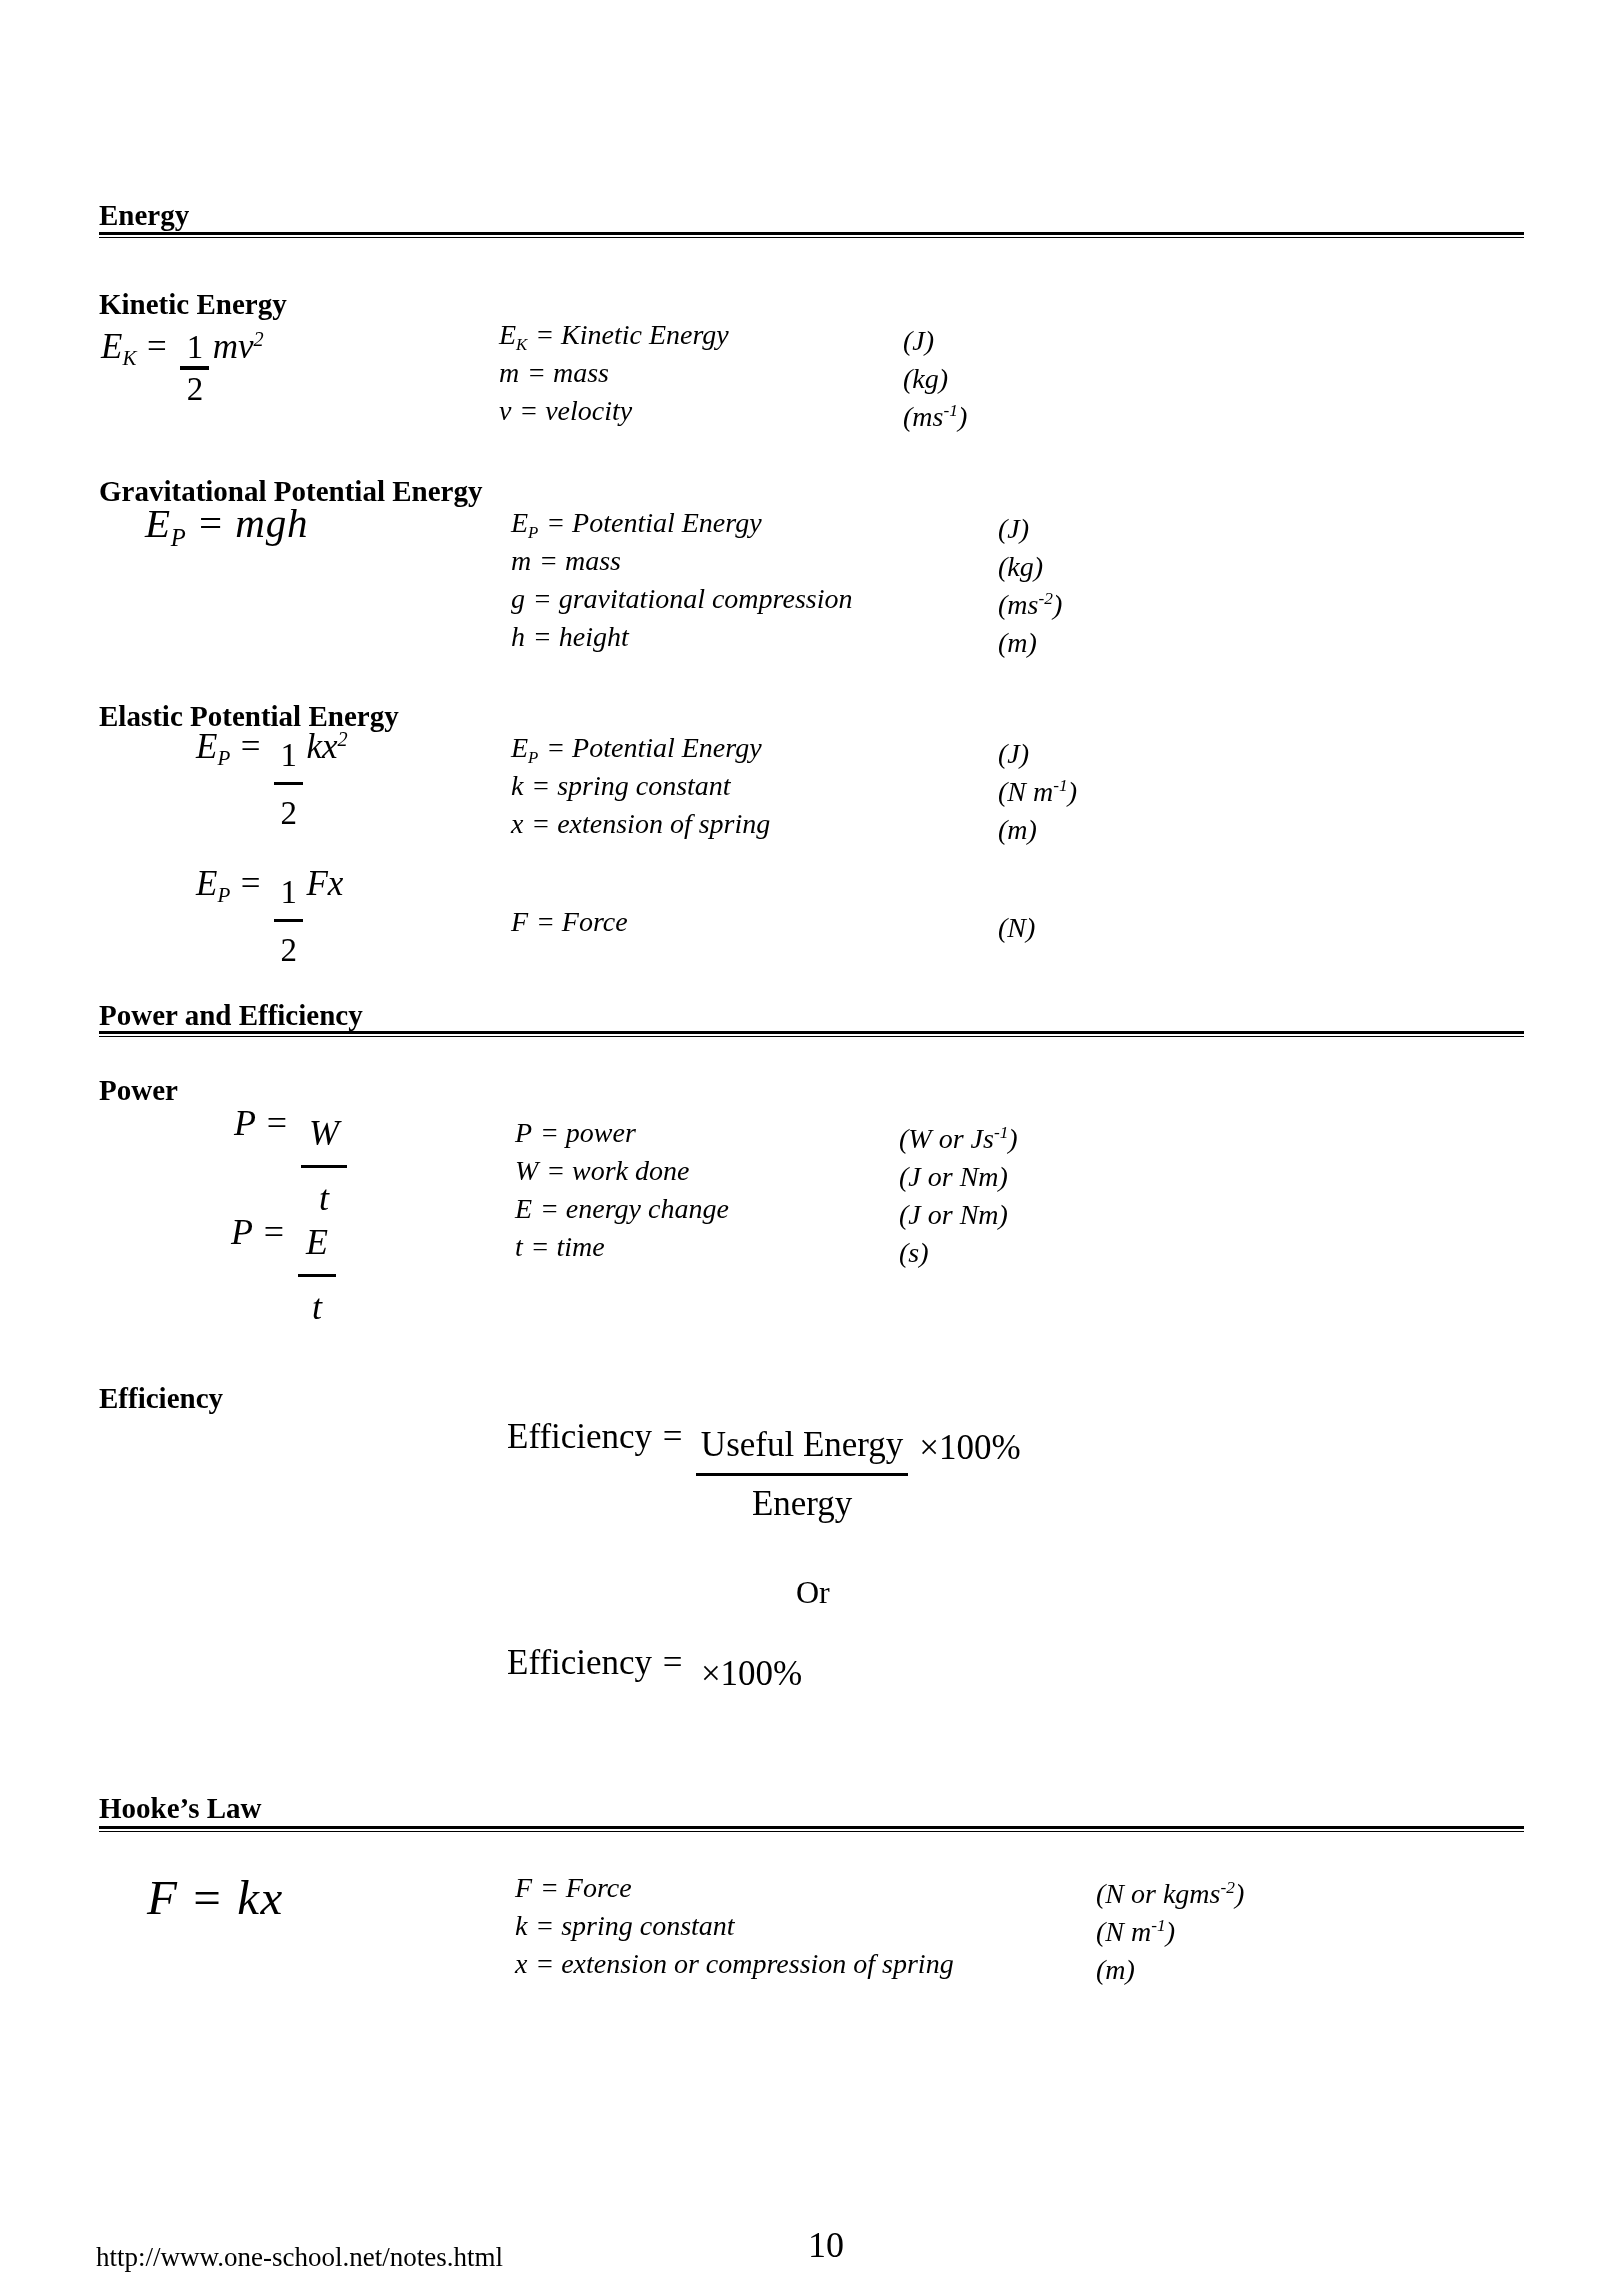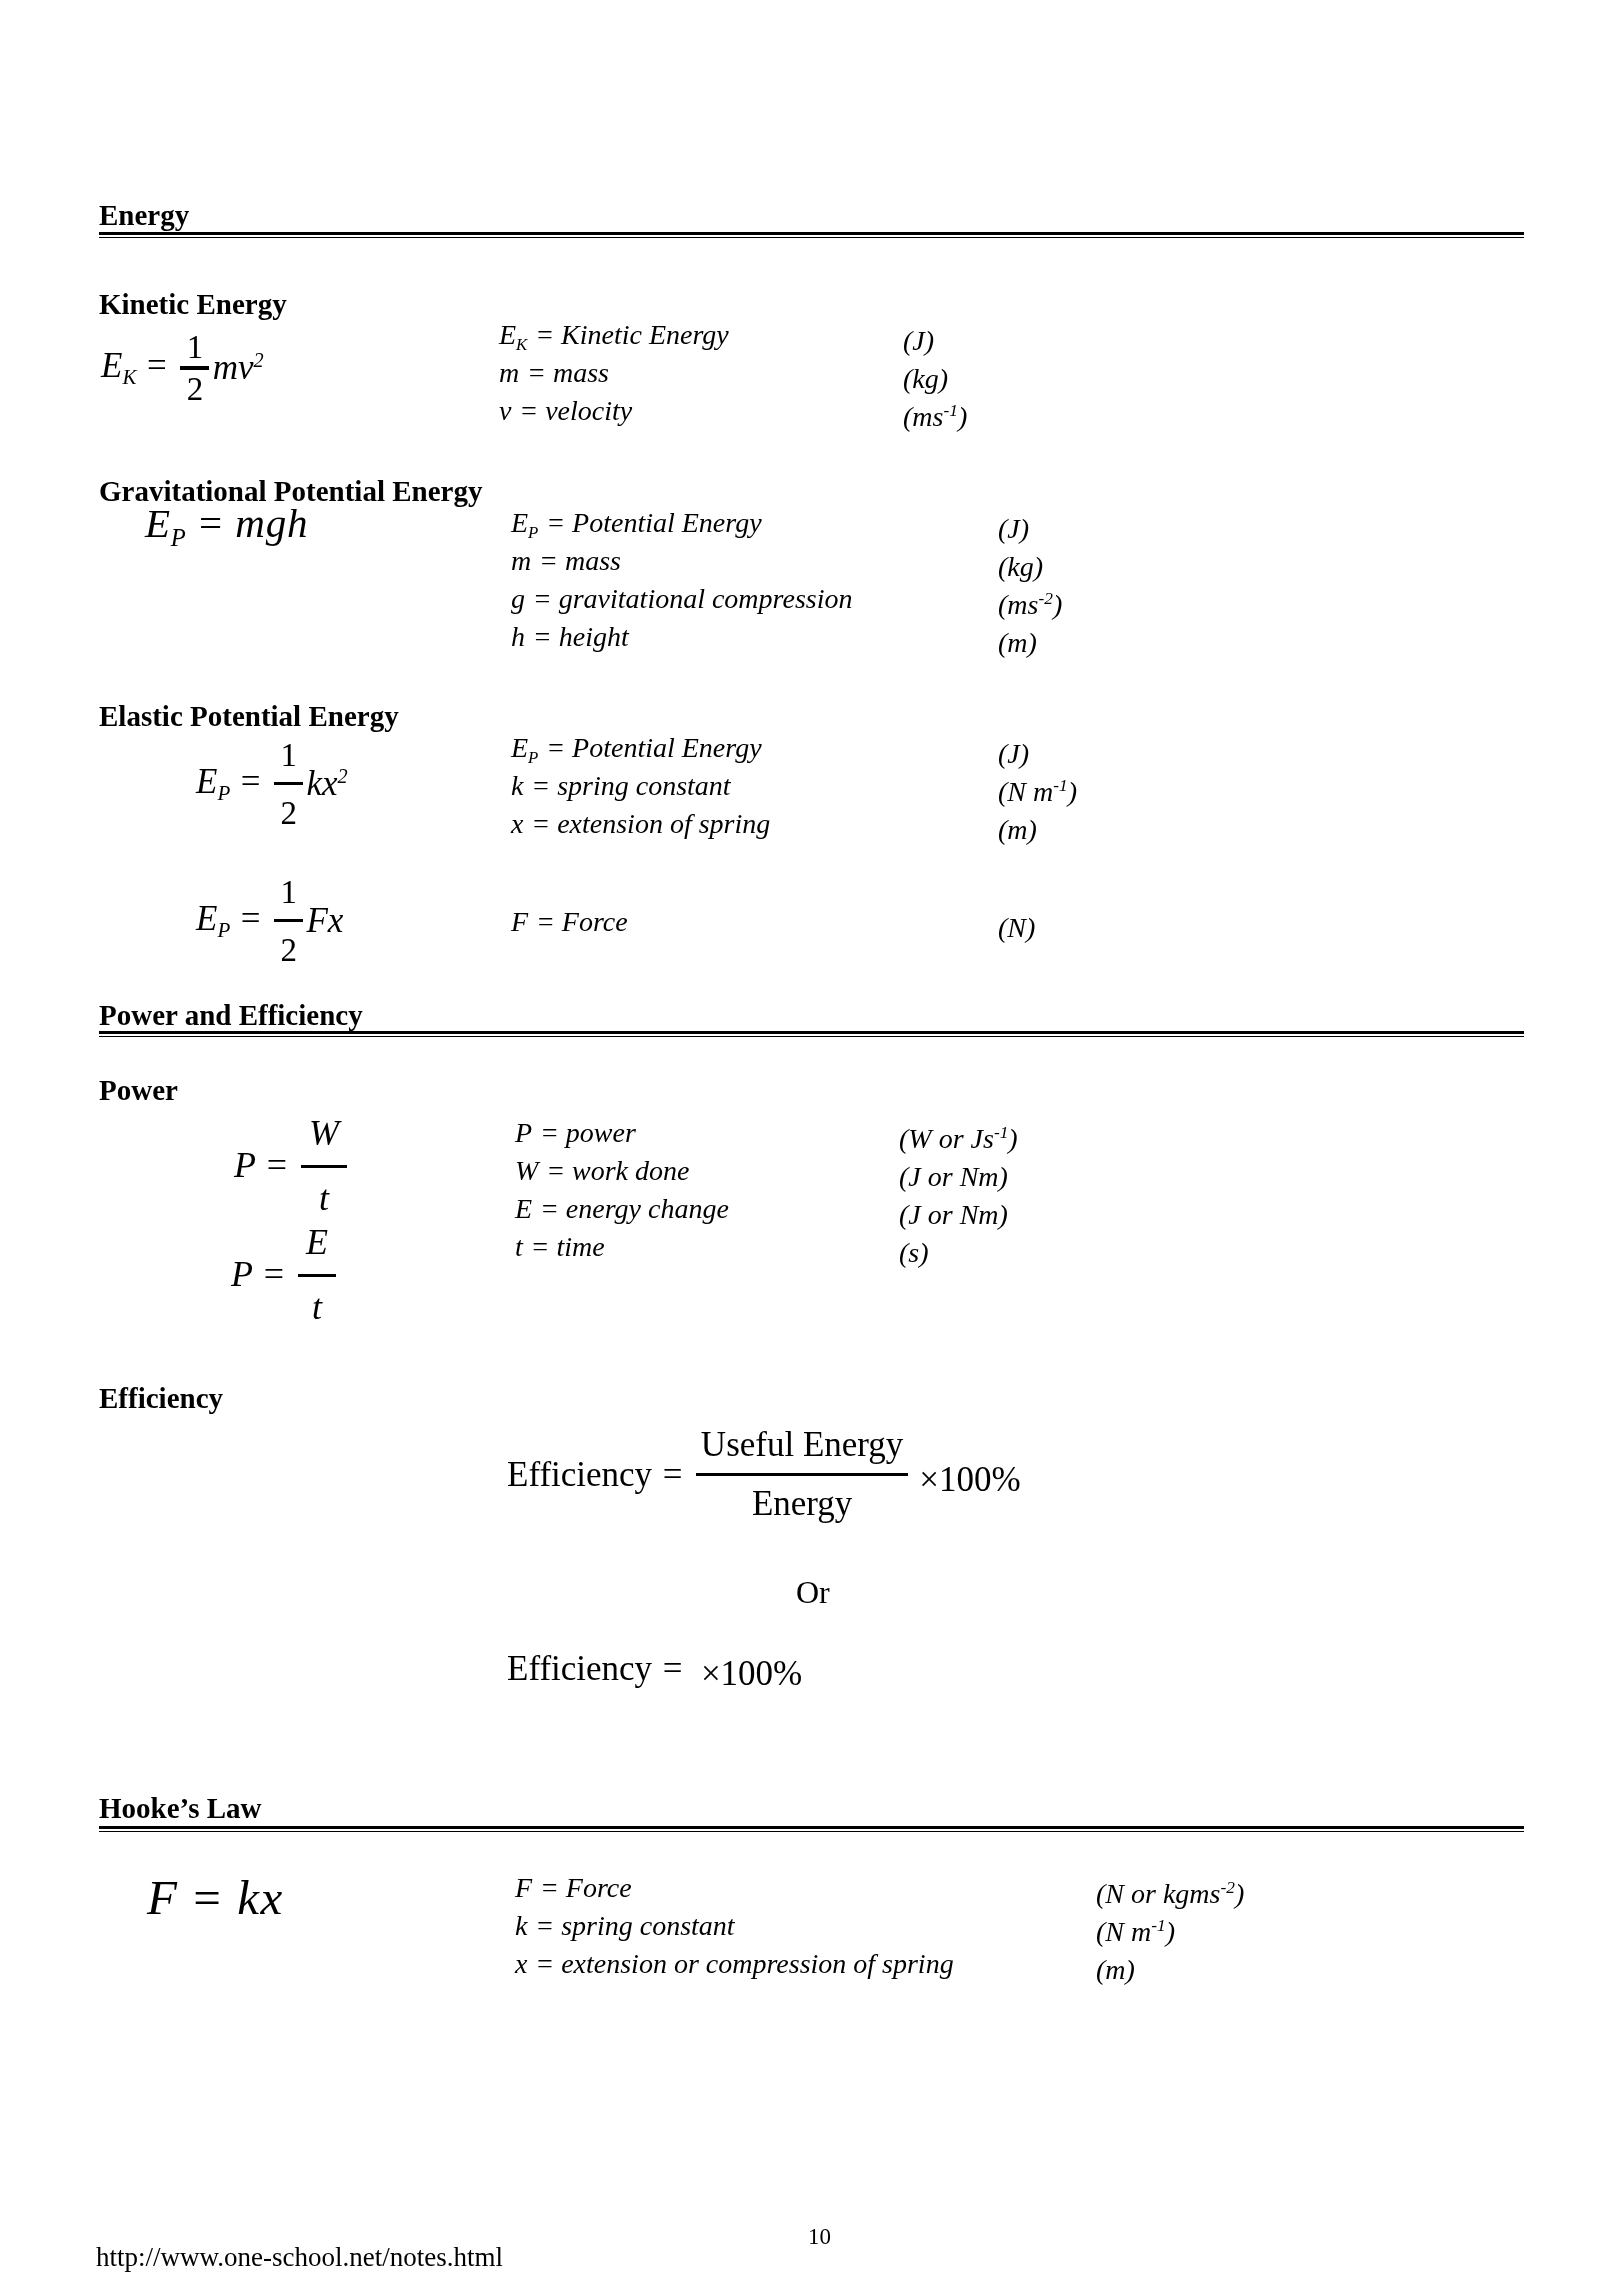--- a/index.html
+++ b/index.html
@@ -22,40 +22,40 @@
   }
   
   .defs { position:absolute; font-style:italic; font-size:28px; }
   .def-row { position:relative; height:38px; line-height:38px; white-space:nowrap; }
   .def-desc { margin-left:0.28em; }
   .def-unit { position:absolute; top:0; left:var(--ux); white-space:nowrap; }
   .defs sub { font-size:0.6em; vertical-align:-0.35em; }
   .defs sup { font-size:0.62em; vertical-align:0.55em; }
   
   .formula {
-    position:absolute; display:flex; align-items:center;
+    position:absolute; display:flex; 
     font-style:italic; white-space:nowrap; line-height:1.15;
   }
   .formula.inline { display:block;margin-left:44px; }
   .formula .eq { font-style:normal; margin:0 0.30em; }
   .formula sub { font-size:0.6em; vertical-align:-0.35em; }
   .formula sup { font-size:0.58em; vertical-align:0.6em; }
   .frac { display:inline-flex; flex-direction:column; align-items:center; text-align:center; margin:0 3.2px; }
   .frac .num, .frac .den { padding:1.6px 6.3px; line-height:1.1; }
   .frac .bar { align-self:stretch; height:3.2px; background:#000; }
   .frac.digits .num, .frac.digits .den { font-style:normal; font-size:33px; }
   .frac.tall .num, .frac.tall .den { padding:9.5px 6.3px; }
   .frac.xtall .num, .frac.xtall .den { padding:11px 8px; }
   .frac.wide .num, .frac.wide .den { padding:8px 4.8px; line-height:1.15; }
   .formula.roman { font-style:normal; }
   .formula .times { margin-left:8px; font-style:normal;margin-top:11px; }
   .or-label { position:absolute; font-size:32px; }
   
   .footer-url { position:absolute; left:96px; top:2242px; font-size:27px; }
-  .footer-page { position:absolute; left:808px; top:2224px; font-size:23px; }
+  .footer-page { position:absolute; left:808px; top:2224px; font-size:36px; }
 </style>
 </head>
 <body>
 
 <div class="page">
 
 
   <div class="h1" style="left:99px; top:199px;">Energy</div>
   <div class="rule" style="top:232px;"></div>
 

